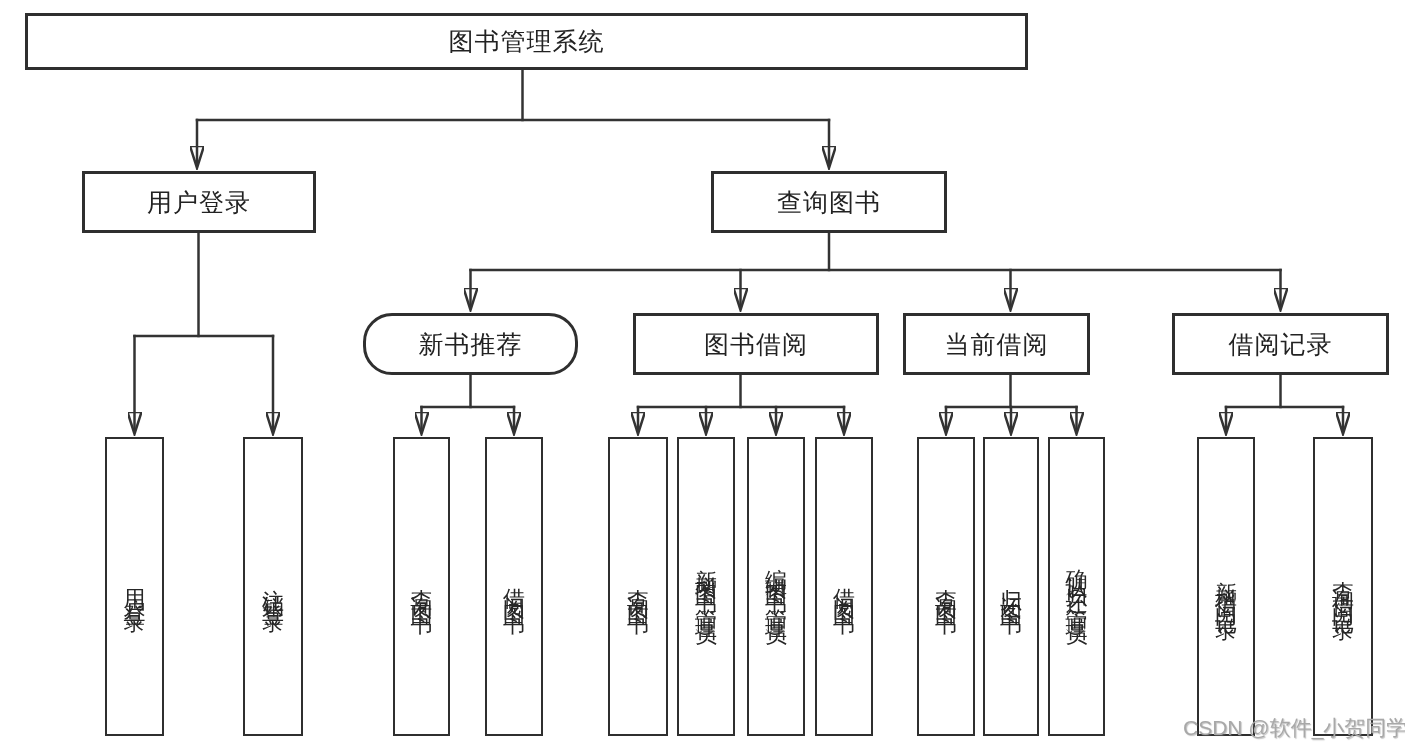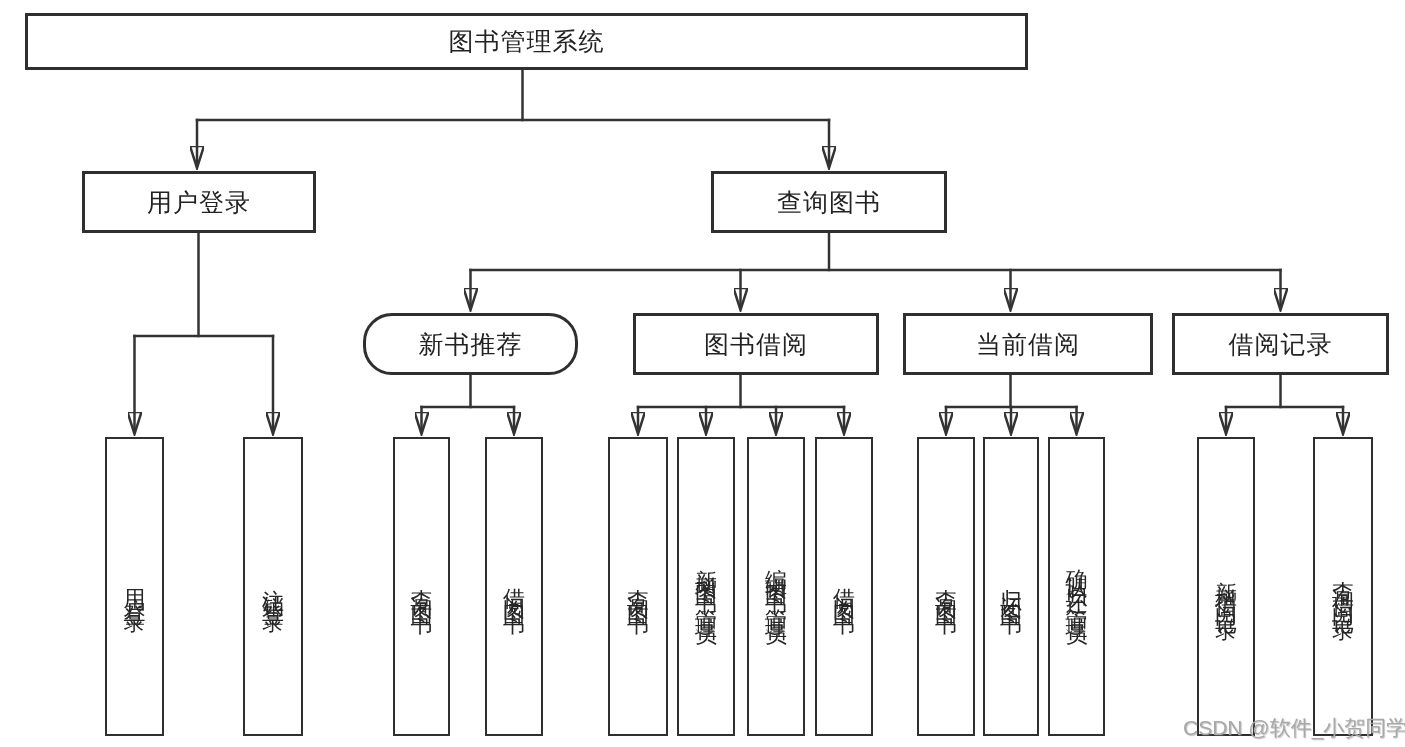--- a/index.html
+++ b/index.html
@@ -147,21 +147,21 @@
   <div class="box lvl" style="left:711px; top:171px; width:236px; height:62px;">
     <span class="hlabel">查询图书</span>
   </div>
 
   <div class="box lvl" style="left:363px; top:313px; width:215px; height:62px;border-radius:29px;">
     <span class="hlabel">新书推荐</span>
   </div>
   <div class="box lvl" style="left:633px; top:313px; width:246px; height:62px;">
     <span class="hlabel">图书借阅</span>
   </div>
-  <div class="box lvl" style="left:903px; top:313px; width:250px; height:62px;">
+  <div class="box lvl" style="left:903px; top:313px; width:187px; height:62px;">
     <span class="hlabel">当前借阅</span>
   </div>
   <div class="box lvl" style="left:1172px; top:313px; width:217px; height:62px;">
     <span class="hlabel">借阅记录</span>
   </div>
 
   <div class="box leaf" style="left:105px; top:437px; width:59px; height:299px;">
     <span class="leaf-label">用户登录</span>
   </div>
   <div class="box leaf" style="left:243px; top:437px; width:60px; height:299px;">

